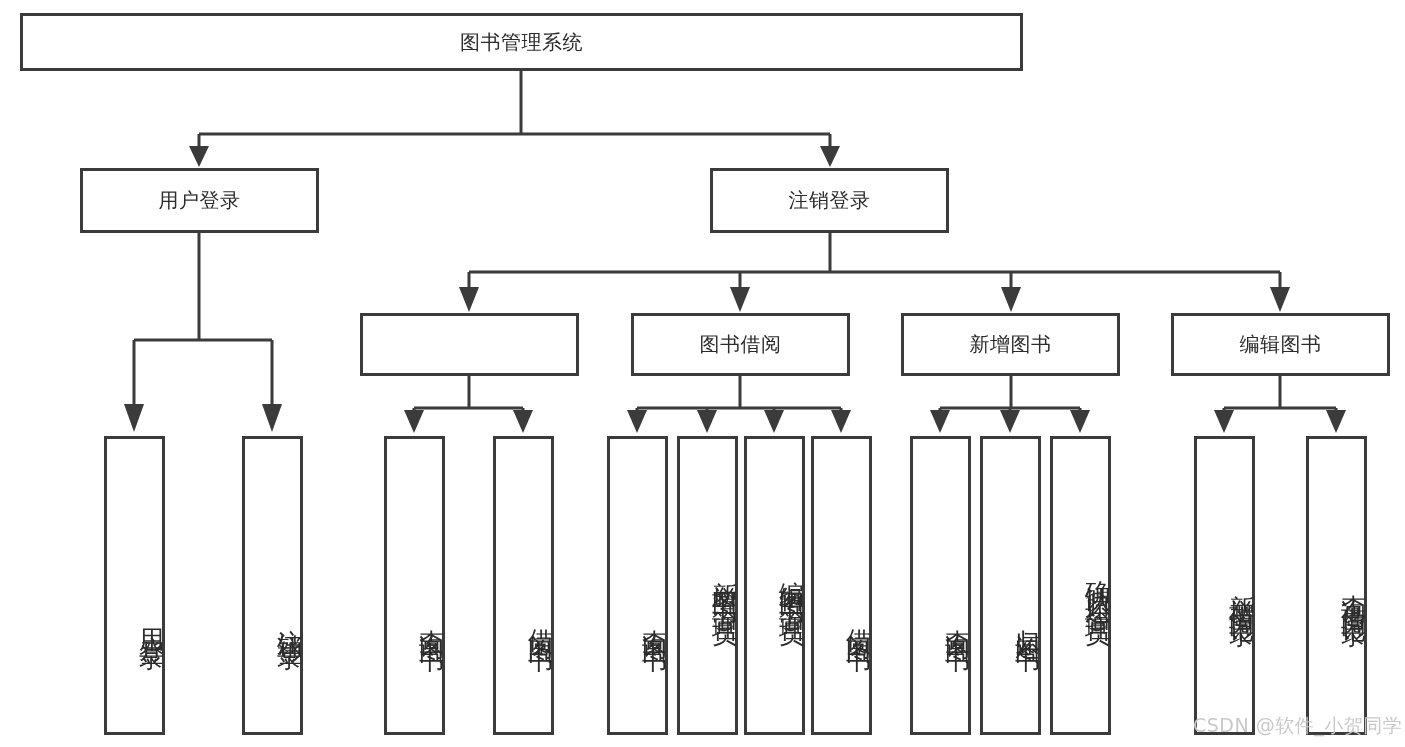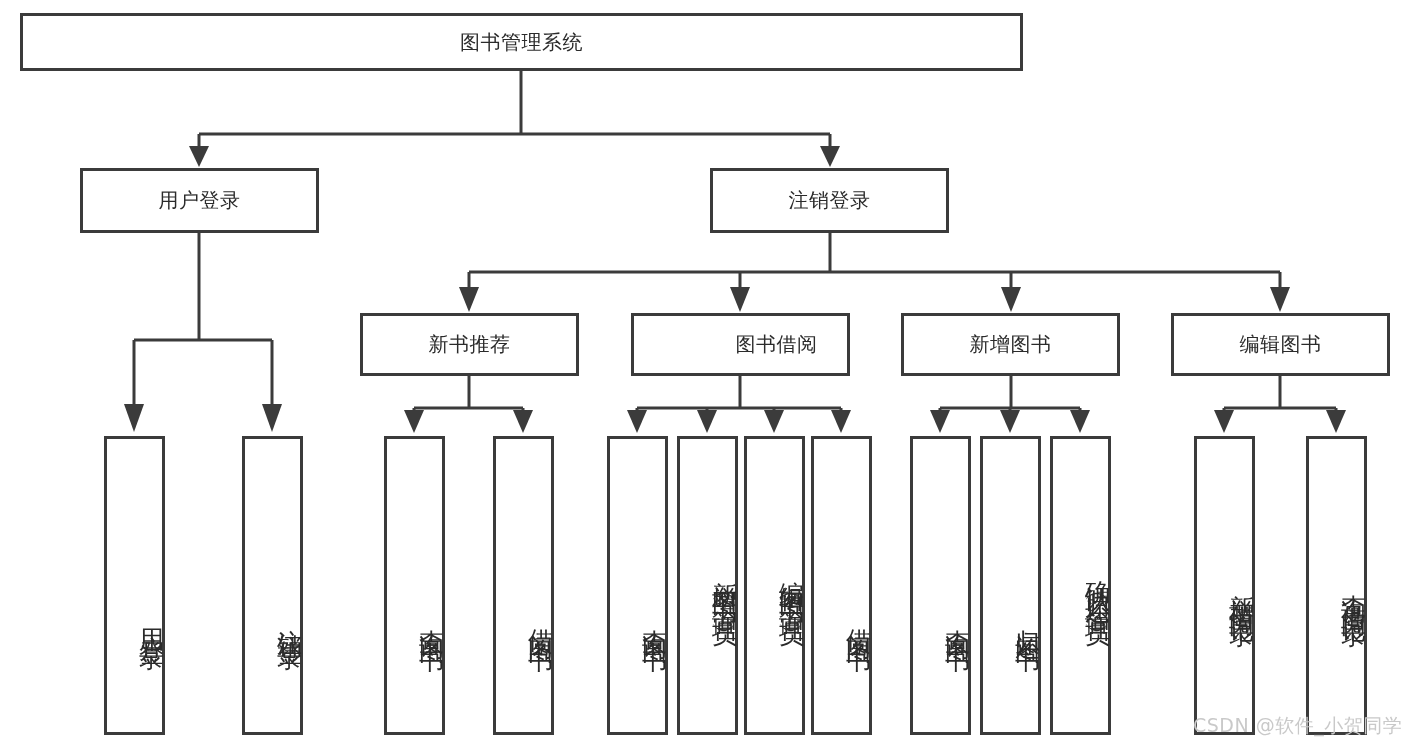--- a/index.html
+++ b/index.html
@@ -180,22 +180,21 @@
     <rect class="leaf-box" x="1195.5" y="437.5" width="58" height="296"></rect>
     <rect class="leaf-box" x="1307.5" y="437.5" width="58" height="296"></rect>
 
   </svg>
 
   <div class="node-label" style="left:21px; top:14px; width:1001px; height:56px;">图书管理系统</div>
 
   <div class="node-label" style="left:81px; top:169px; width:237px; height:63px;">用户登录</div>
   <div class="node-label" style="left:711px; top:169px; width:237px; height:63px;">注销登录</div>
 
-  <div class="node-label" style="left:361px; top:314px; width:217px; height:61px;">新书推荐</div>
-  <div class="node-label" style="left:632px; top:314px; width:217px; height:61px;padding-left:36px;">图书借阅</div>
+  <div class="node-label" style="left:632px; top:314px; width:217px; height:61px;">图书借阅</div>
   <div class="node-label" style="left:902px; top:314px; width:217px; height:61px;">新增图书</div>
   <div class="node-label" style="left:1172px; top:314px; width:217px; height:61px;">编辑图书</div>
 
   <div class="leaf-label" style="left:105px; top:513px; width:59px; height:215px;">用户登录</div>
   <div class="leaf-label" style="left:243px; top:513px; width:59px; height:215px;">注销登录</div>
 
   <div class="leaf-label" style="left:385px; top:513px; width:59px; height:215px;">查询图书</div>
   <div class="leaf-label" style="left:494px; top:513px; width:59px; height:215px;">借阅图书</div>
 
   <div class="leaf-label" style="left:608px; top:513px; width:59px; height:215px;">查询图书</div>

